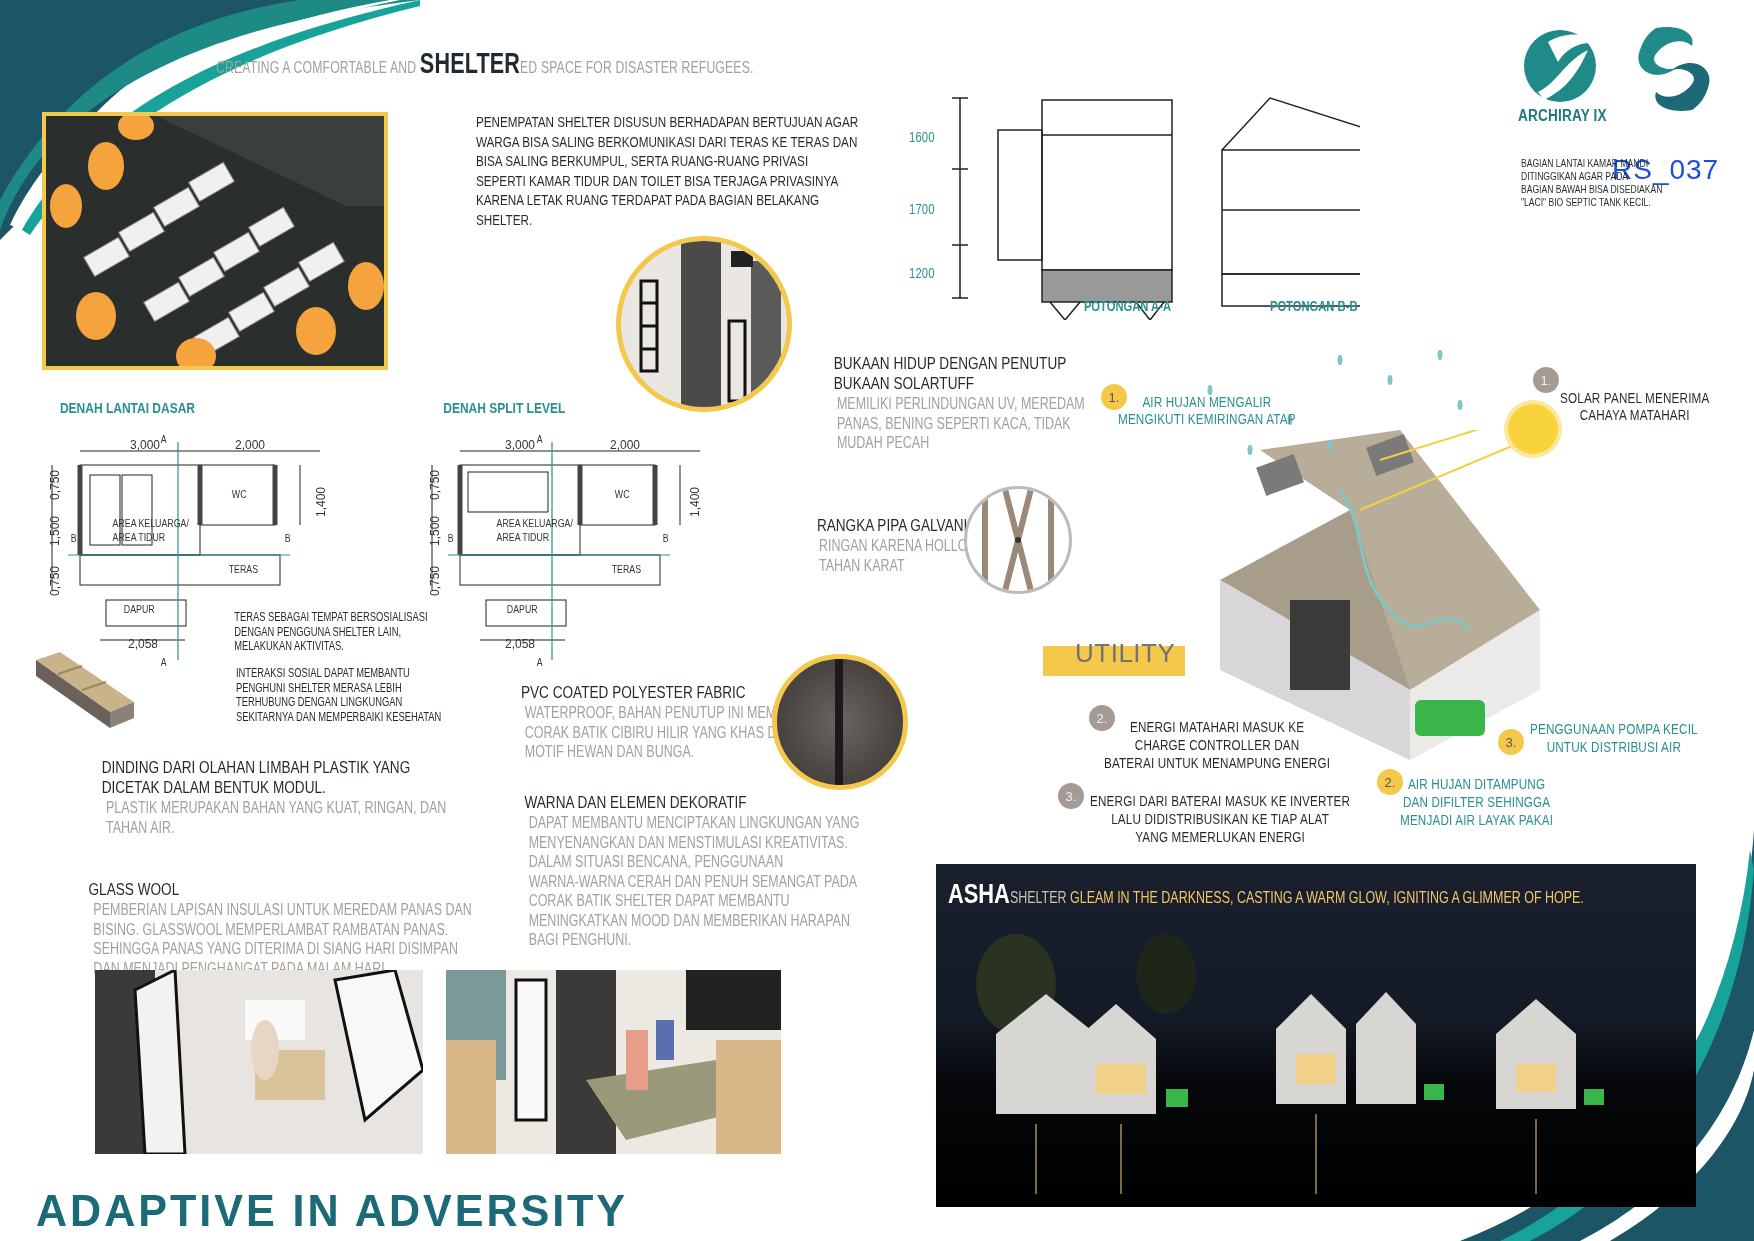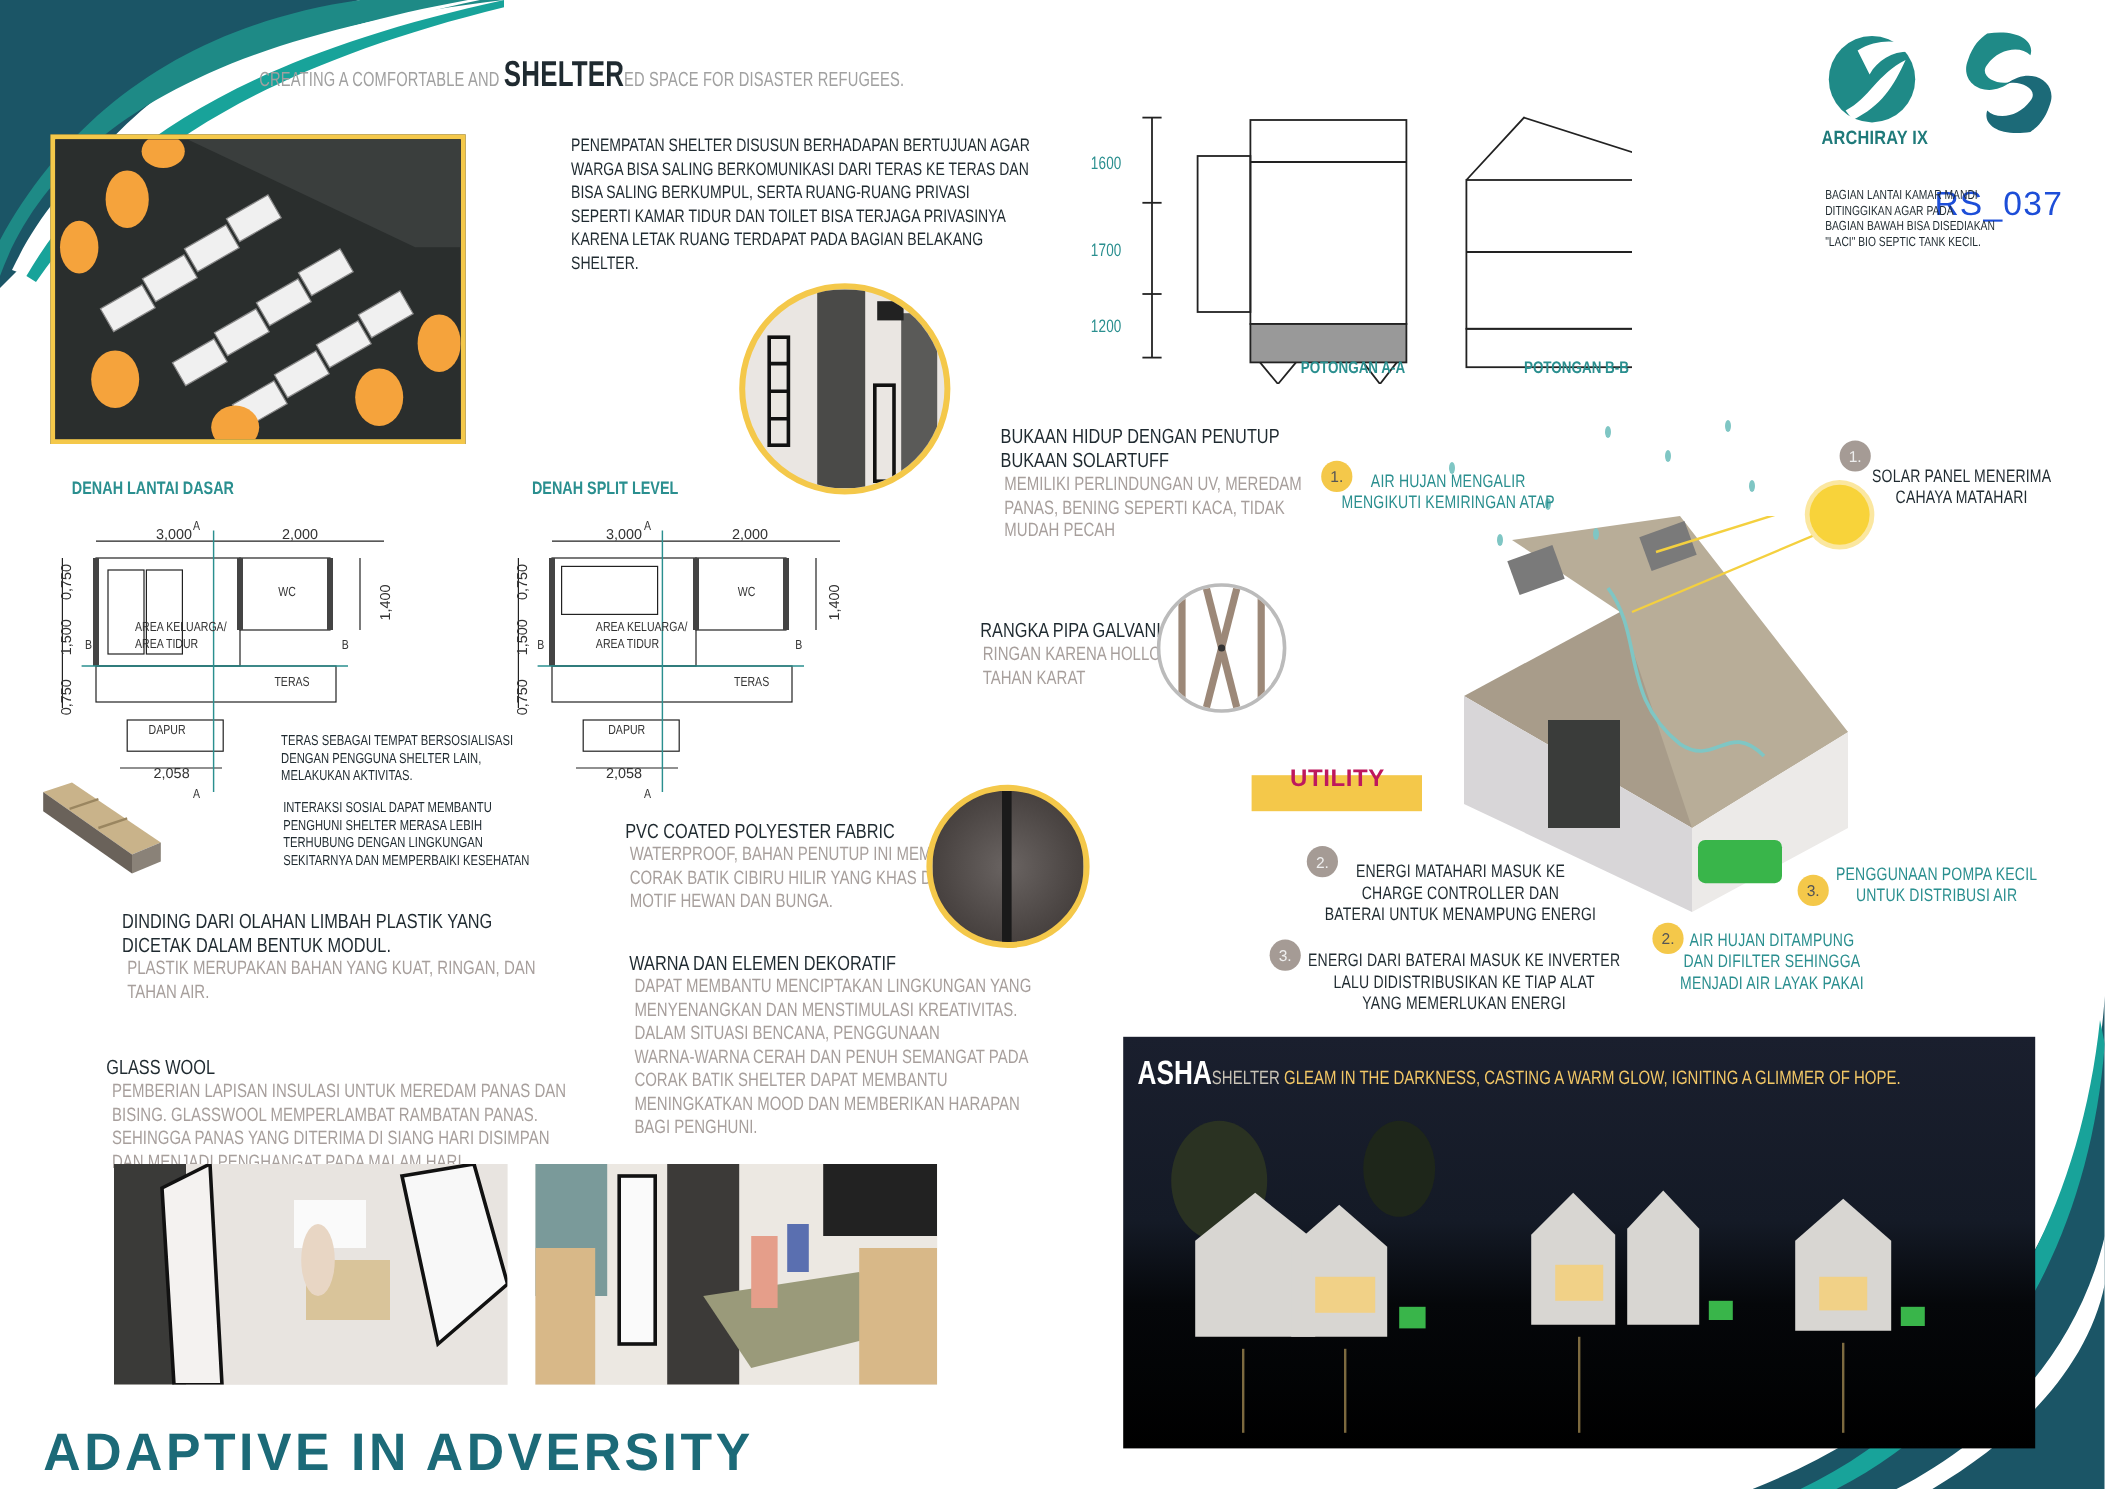--- a/index.html
+++ b/index.html
@@ -32,21 +32,21 @@
   .section-label { font-size: 15px; font-weight: bold; color: #2a8f8f; white-space: nowrap; transform: scaleX(0.8); }
 
   .dim { font-size: 12px; color: #333; font-family: "Liberation Sans", sans-serif; }
   .room { font-size: 11px; color: #333; white-space: nowrap; transform: scaleX(0.8); }
 
   .badge { width: 26px; height: 26px; border-radius: 50%; display: flex; align-items: center; justify-content: center; font-size: 13px; color: #555; }
   .badge.y { background: #f4c84a; }
   .badge.g { background: #a59b95; color: #eee; }
 
   .utility-band { left: 1043px; top: 646px; width: 142px; height: 30px; background: #f4c84a; }
-  .utility-text { left: 1075px; top: 638px; font-size: 20px; font-weight: 700; color: #be185d; letter-spacing: 0.5px; }
+  .utility-text { left: 1075px; top: 638px; font-size: 26px; font-weight: 400; color: #737373; letter-spacing: 0.5px; }
 
   .night { left: 936px; top: 864px; width: 760px; height: 343px; background: linear-gradient(180deg, #1a1f2e 0%, #141a26 45%, #05070a 65%, #000 100%); overflow: hidden; }
   .night-caption { left: 12px; top: 14px; white-space: nowrap; transform: scaleX(0.78); transform-origin: left top; }
   .night-caption .asha { font-size: 28px; color: #ffffff; font-weight: bold; }
   .night-caption .rest { font-size: 16px; color: #f2c766; }
 
   .footer-title { left: 30px; top: 1186px; font-size: 44px; font-weight: 900; color: #1c6a78; letter-spacing: 3px; white-space: nowrap; transform: scaleX(0.98); }
 
   .render { overflow: hidden; }
 </style>

